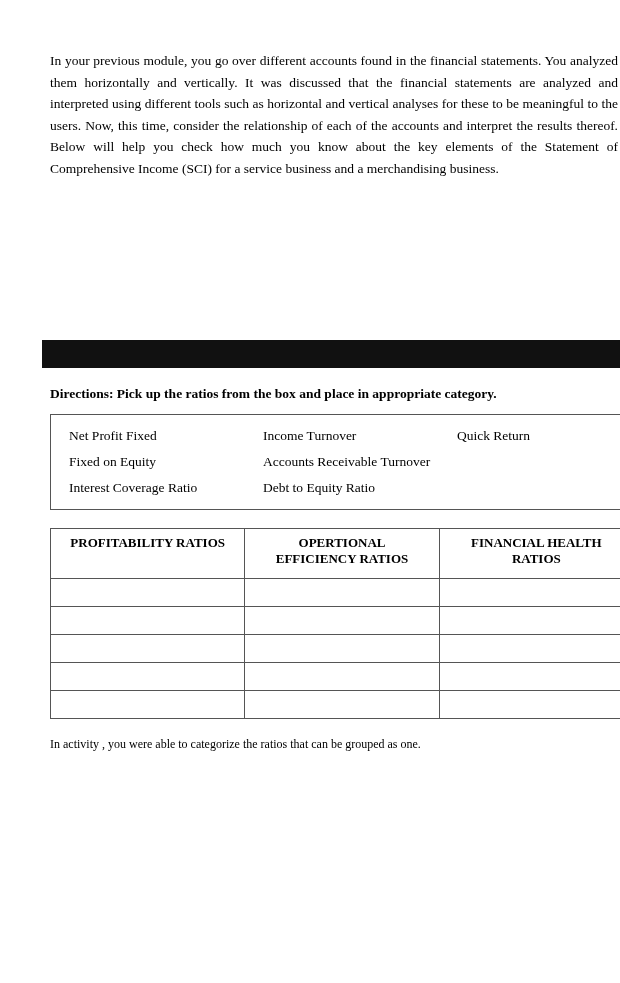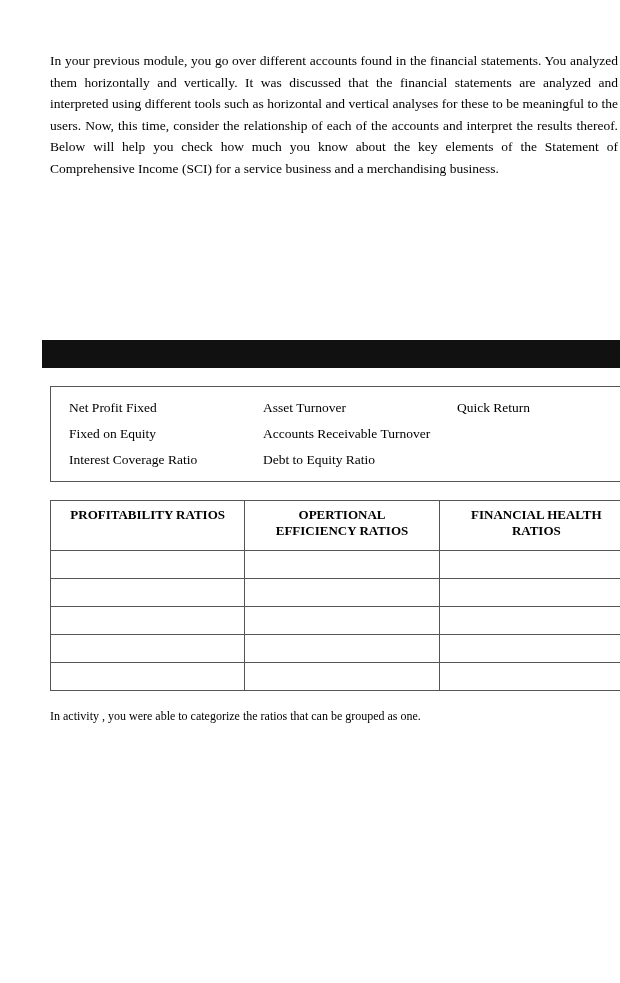--- a/index.html
+++ b/index.html
@@ -97,27 +97,28 @@
     }
   </style>
 </head>
 <body>
 
 <div class="page-container">
   <p class="intro-text">In your previous module, you go over different accounts found in the financial statements. You analyzed them horizontally and vertically. It was discussed that the financial statements are analyzed and interpreted using different tools such as horizontal and vertical analyses for these to be meaningful to the users. Now, this time, consider the relationship of each of the accounts and interpret the results thereof. Below will help you check how much you know about the key elements of the Statement of Comprehensive Income (SCI) for a service business and a merchandising business.</p>
 
   <div class="black-bar"></div>
 
+  <p class="directions-text">Directions: Pick up the ratios from the box and place in appropriate category.</p>
 
   <div class="ratios-box">
     <table class="ratios-table">
       <tbody>
       <tr>
         <td>Net Profit Fixed</td>
-        <td>Asset Turnover</td>
+        <td>Income Turnover</td>
         <td>Quick Return</td>
       </tr>
       <tr>
         <td>Fixed on Equity</td>
         <td>Accounts Receivable Turnover</td>
         <td></td>
       </tr>
       <tr>
         <td>Interest Coverage Ratio</td>
         <td>Debt to Equity Ratio</td>

